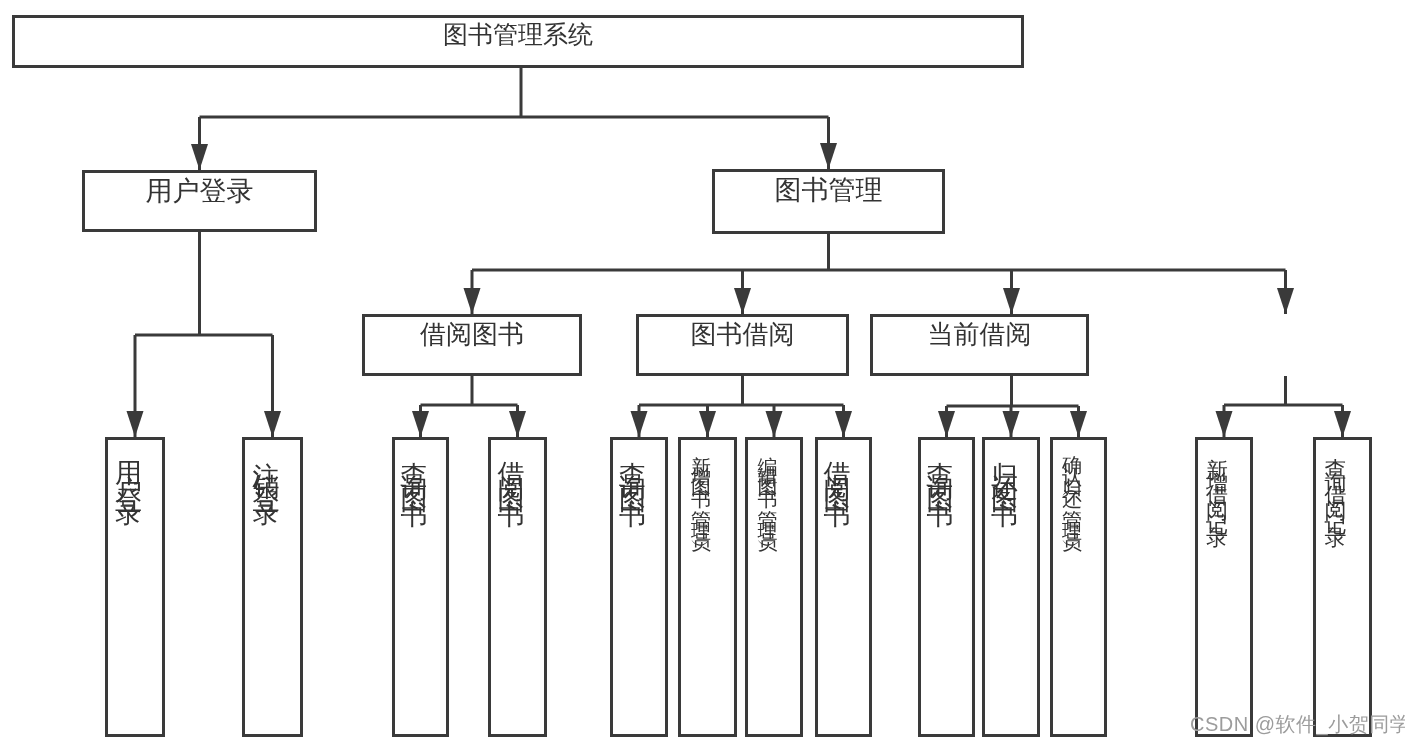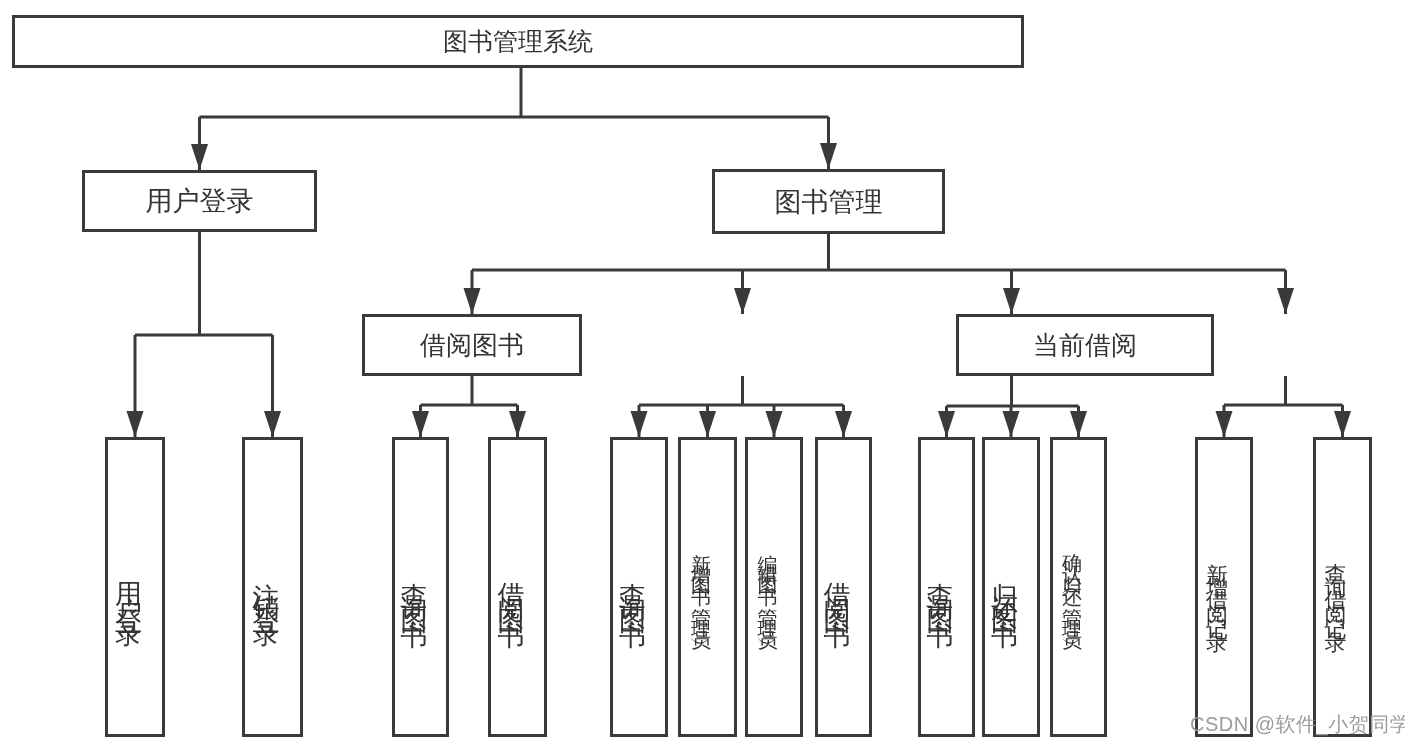--- a/index.html
+++ b/index.html
@@ -4,21 +4,21 @@
 <style>
   html,body{margin:0;padding:0;background:#ffffff;}
   .stage{
     position:relative;width:1405px;height:747px;background:#ffffff;overflow:hidden;
     font-family:"Liberation Sans","DejaVu Sans",sans-serif;color:#333333;
   }
   .stage svg{position:absolute;left:0;top:0;z-index:1;}
   .box{
     position:absolute;box-sizing:border-box;background:#ffffff;
     border:3px solid #3a3a3a;z-index:2;
-    display:flex;align-items:center;justify-content:center;
+    display:flex;align-items:flex-start;justify-content:center;
     color:#333333;
   }
   .root{font-size:25px;}
   .lv2{font-size:27px;}
   .lv3{font-size:26px;}
   .leaf{z-index:2;}
   .vtext{
     writing-mode:vertical-rl;
     text-orientation:mixed;
     white-space:nowrap;
@@ -86,21 +86,24 @@
   <div class="box lv2" style="left:82px;top:170px;width:235px;height:62px;">
     <span>用户登录</span>
   </div>
   <div class="box lv2" style="left:712px;top:169px;width:233px;height:65px;">
     <span>图书管理</span>
   </div>
 
   <div class="box lv3" style="left:362px;top:314px;width:220px;height:62px;">
     <span>借阅图书</span>
   </div>
-  <div class="box lv3" style="left:956px;top:314px;width:258px;height:62px;">
+  <div class="box lv3" style="left:636px;top:314px;width:213px;height:62px;">
+    <span>图书借阅</span>
+  </div>
+  <div class="box lv3" style="left:870px;top:314px;width:219px;height:62px;">
     <span>当前借阅</span>
   </div>
 
   <div class="box leaf" style="left:105px;top:437px;width:60px;height:300px;">
     <span class="vtext t4">用户登录</span>
   </div>
   <div class="box leaf" style="left:242px;top:437px;width:61px;height:300px;">
     <span class="vtext t4">注销登录</span>
   </div>
 

